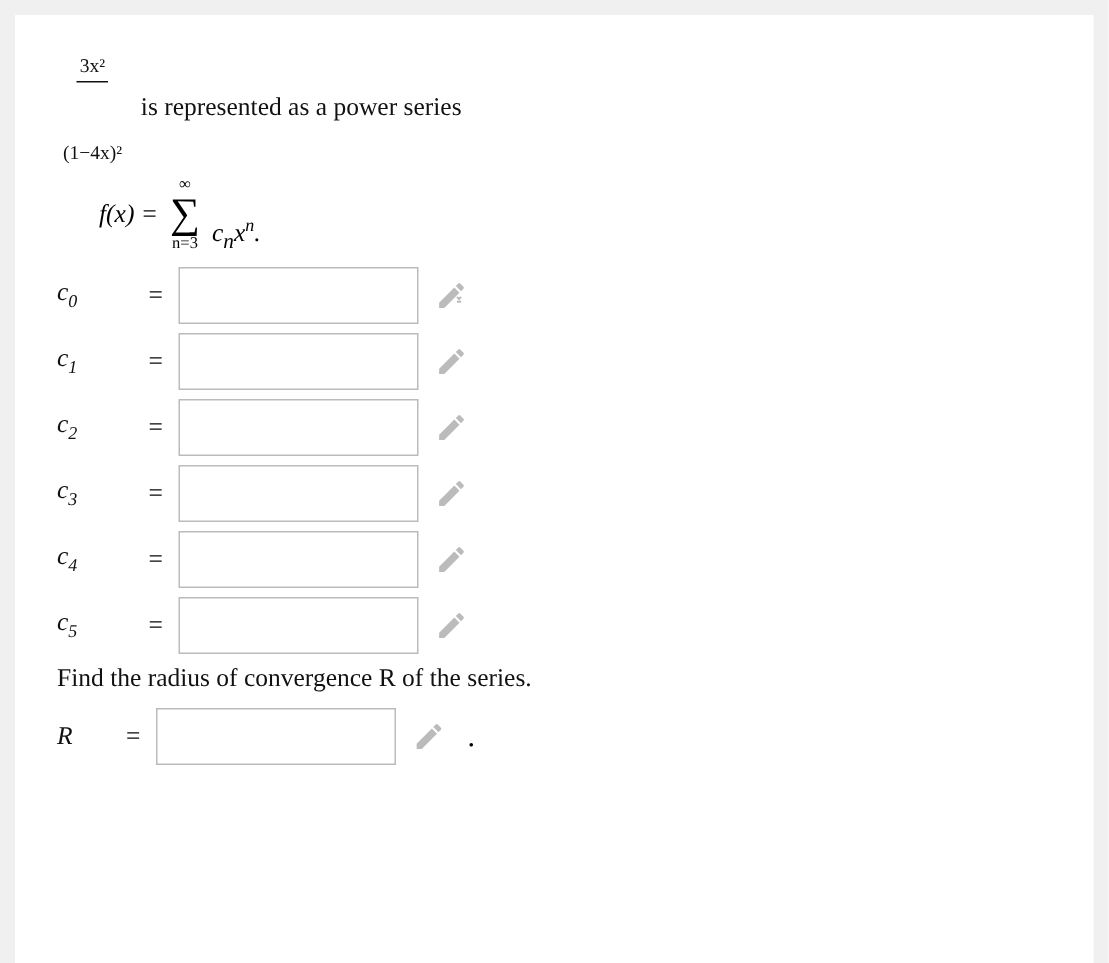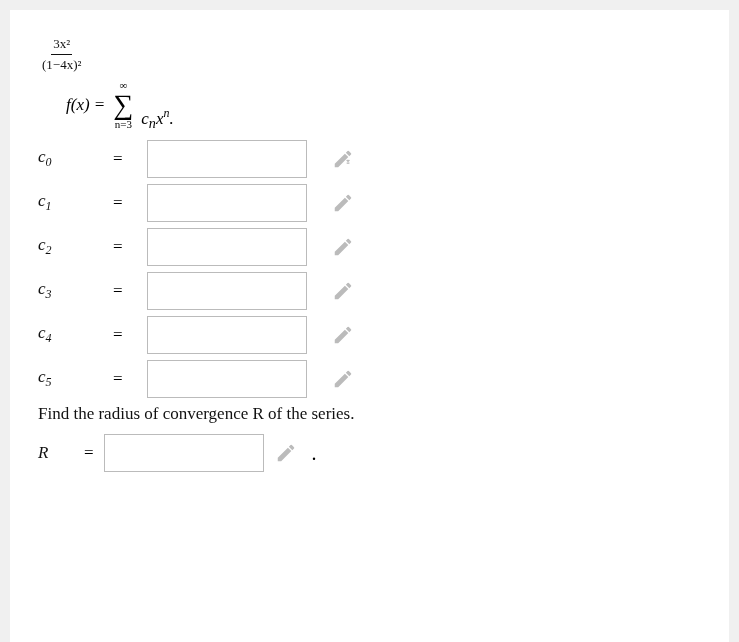--- a/index.html
+++ b/index.html
@@ -36,20 +36,21 @@
       gap: 4px;
     }
 
     .fraction {
       display: inline-flex;
       flex-direction: column;
       align-items: center;
       font-size: 14px;
       vertical-align: middle;
       margin: 0 2px;
+      gap: 37px;
     }
 
     .fraction .numerator {
       border-bottom: 1px solid #111;
       padding: 0 2px;
       font-size: 13px;
     }
 
     .fraction .denominator {
       padding: 0 2px;
@@ -84,21 +85,21 @@
     .instruction-text {
       font-size: 17px;
       margin-bottom: 10px;
       color: #111;
     }
 
     .input-row {
       display: flex;
       align-items: center;
       margin-bottom: 6px;
-      gap: 20px;
+      gap: 6px;
     }
 
     .coeff-label {
       font-size: 17px;
       min-width: 55px;
       color: #111;
       font-style: italic;
     }
 
     .coeff-label sub {
@@ -154,20 +155,21 @@
 </head>
 <body>
 
 <div class="page">
 
   <div class="problem-text">
     <span class="fraction">
       <span class="numerator">3x²</span>
       <span class="denominator">(1−4x)²</span>
     </span>
+    <span>&nbsp;is represented as a power series</span>
   </div>
 
   <div class="math-line" style="margin-top: 2px; margin-bottom: 8px;">
     <span style="font-style:italic; font-size:17px;margin-left:28px;"><em>f</em>(<em>x</em>) =</span>
     <span class="sigma-block">
       <span class="sigma-above">∞</span>
       <span class="sigma-symbol">∑</span>
       <span class="sigma-below">n=3</span>
     </span>
     <span style="font-size:17px; font-style:italic;margin-top:28px;">

